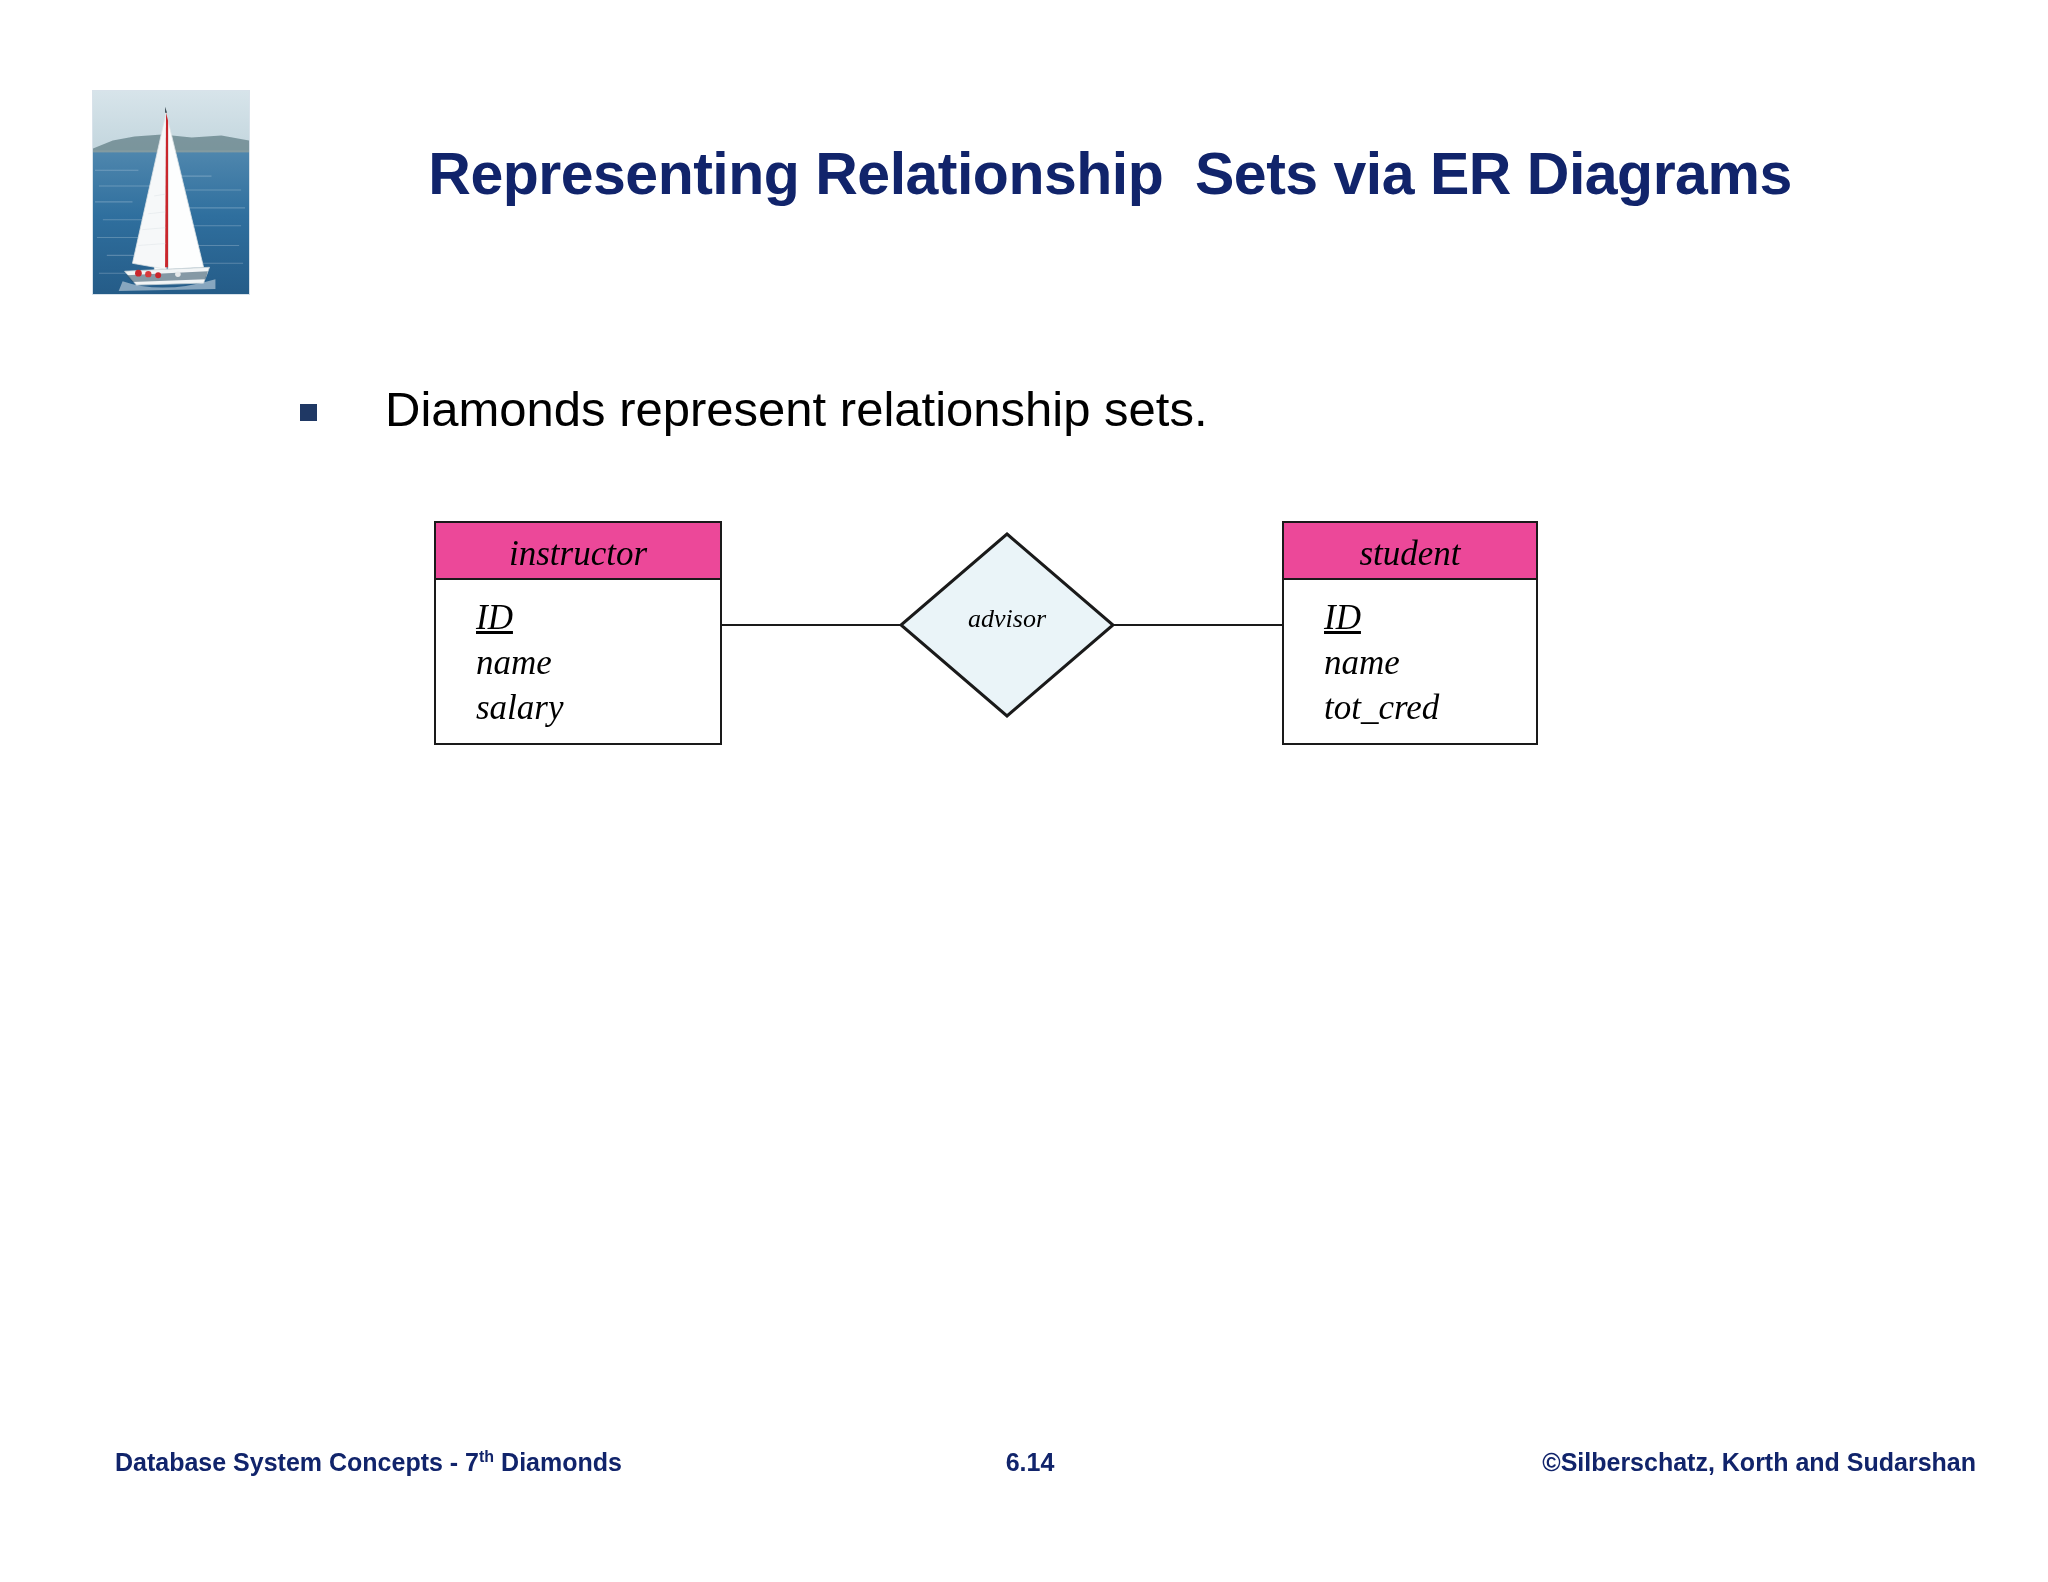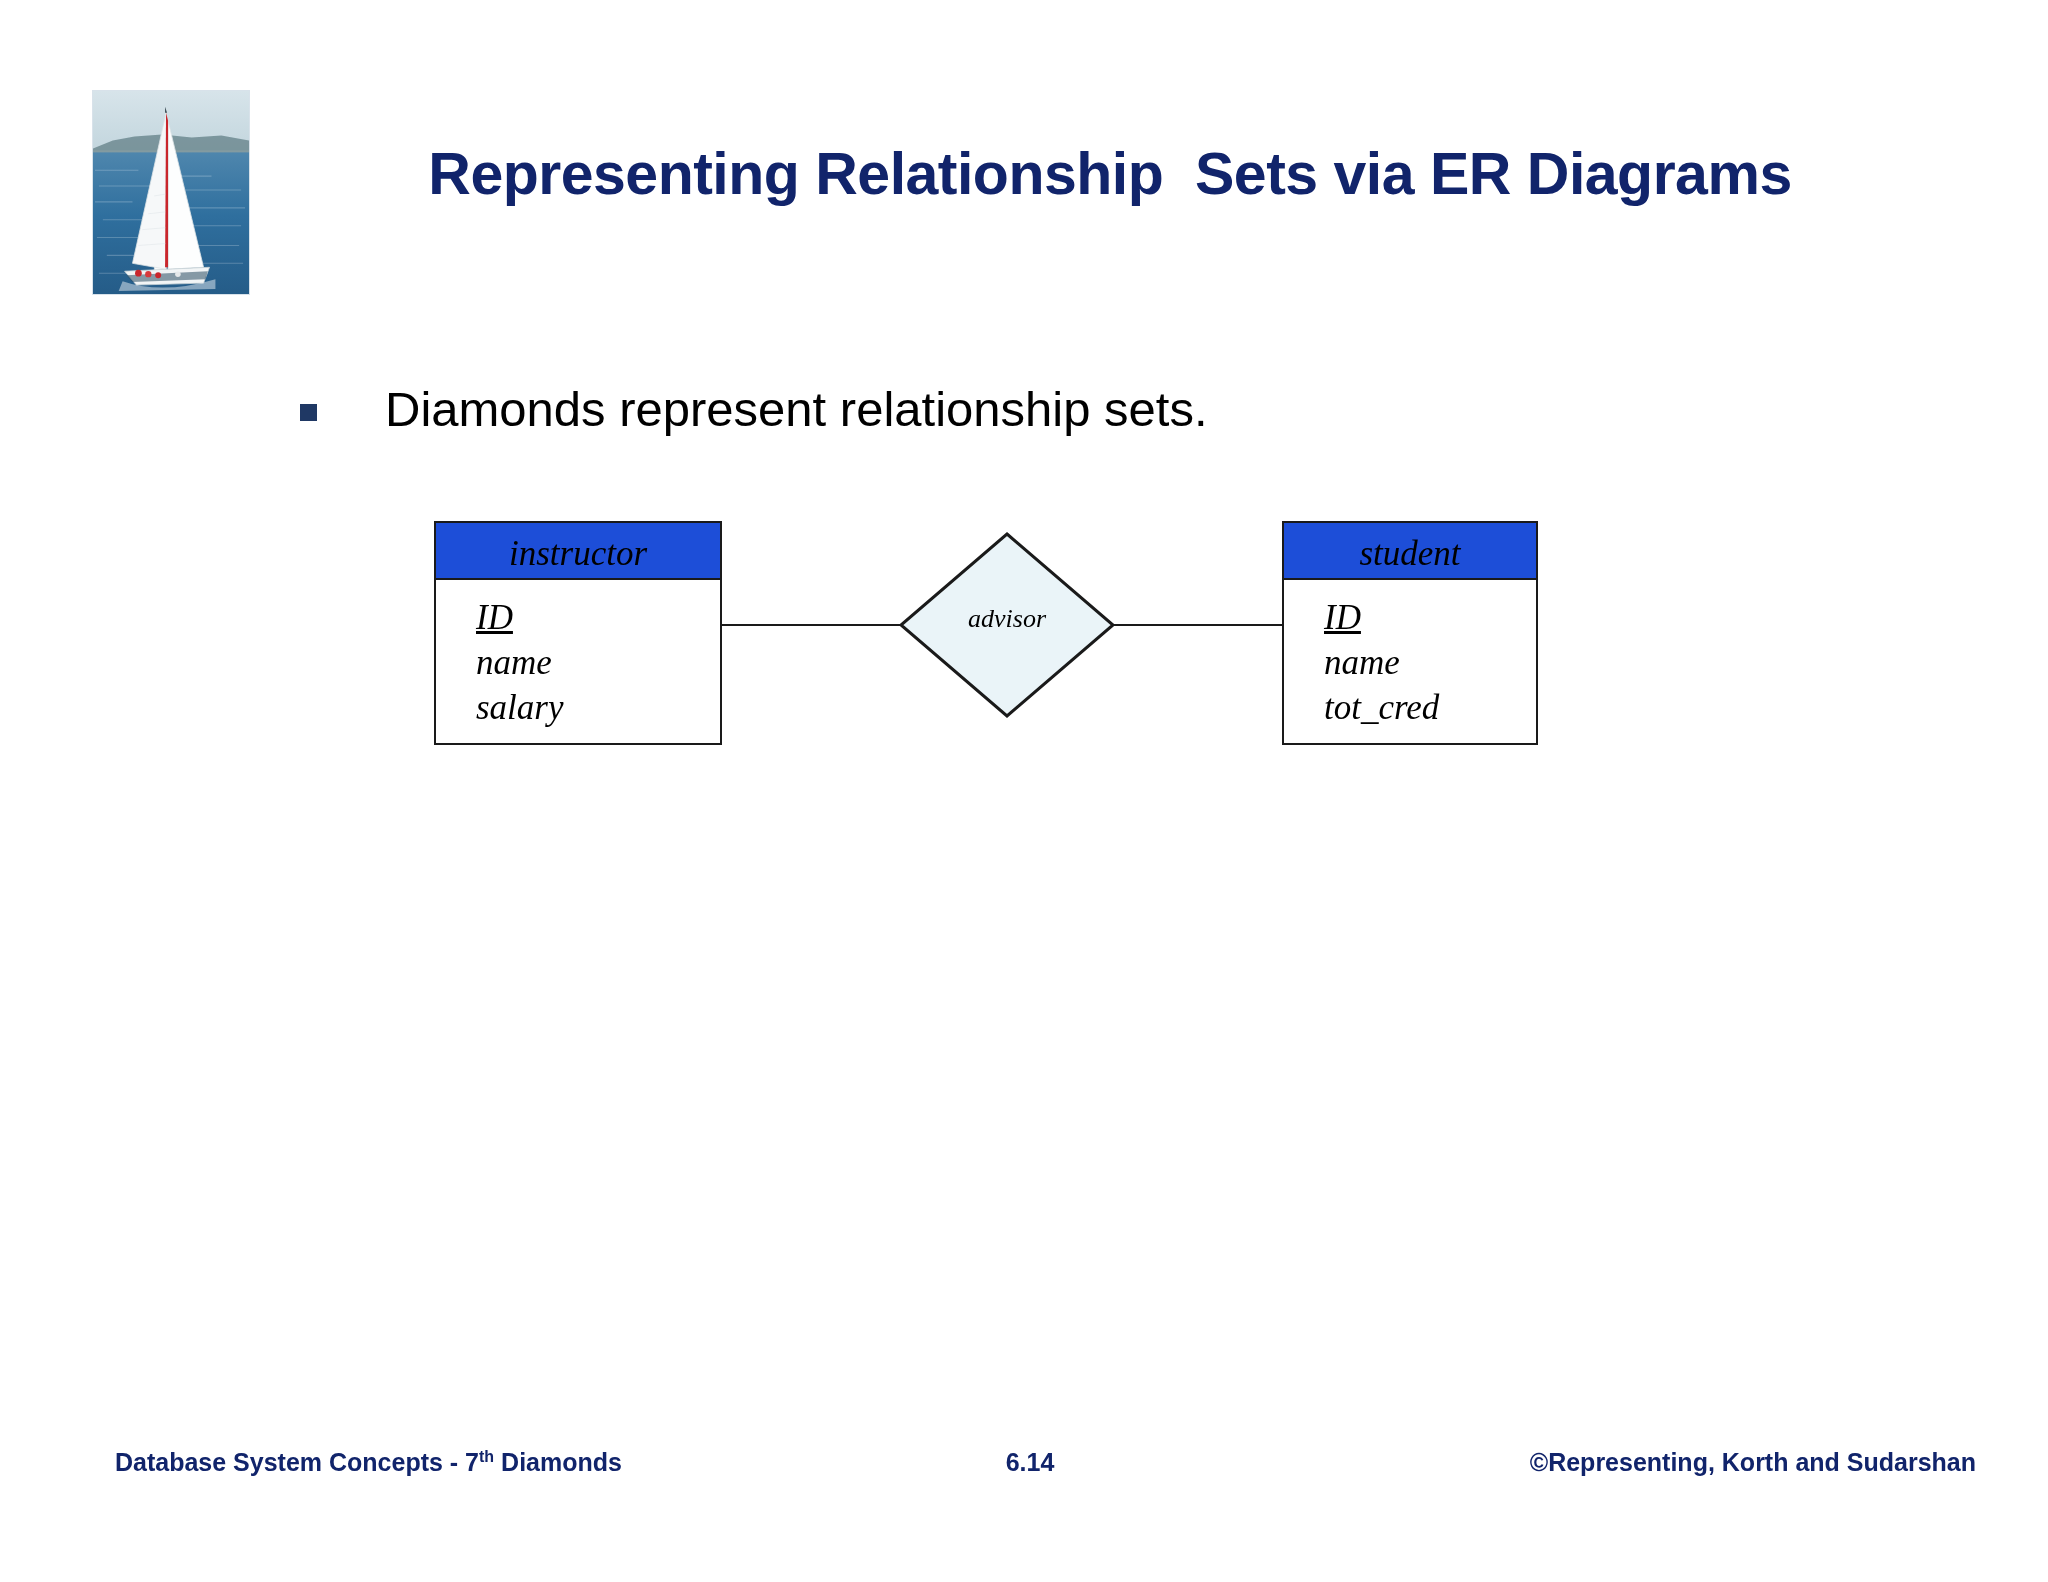--- a/index.html
+++ b/index.html
@@ -75,21 +75,21 @@
     pointer-events: none;
   }
 
   .entity {
     position: absolute;
     border: 2px solid #1a1a1a;
     background: #ffffff;
     box-sizing: border-box;
   }
   .entity-header {
-    background: #1d4ed8;
+    background: #ec4899;
     border-bottom: 2px solid #1a1a1a;
     text-align: center;
     font-family: "Liberation Serif", serif;
     font-style: italic;
     font-size: 35px;
     color: #000000;
     line-height: 1;
     padding-top: 13px;
     height: 57px;
     box-sizing: border-box;
@@ -228,14 +228,14 @@
       <div class="attr">name</div>
       <div class="attr">tot_cred</div>
     </div>
   </div>
 
 </div>
 
 <div id="footer">
   <div id="footer-left"><span>Database System Concepts - 7</span><sup>th</sup><span> Diamonds</span></div>
   <div id="footer-center">6.14</div>
-  <div id="footer-right">©Representing, Korth and Sudarshan</div>
+  <div id="footer-right">©Silberschatz, Korth and Sudarshan</div>
 </div>
 
 </body></html>

